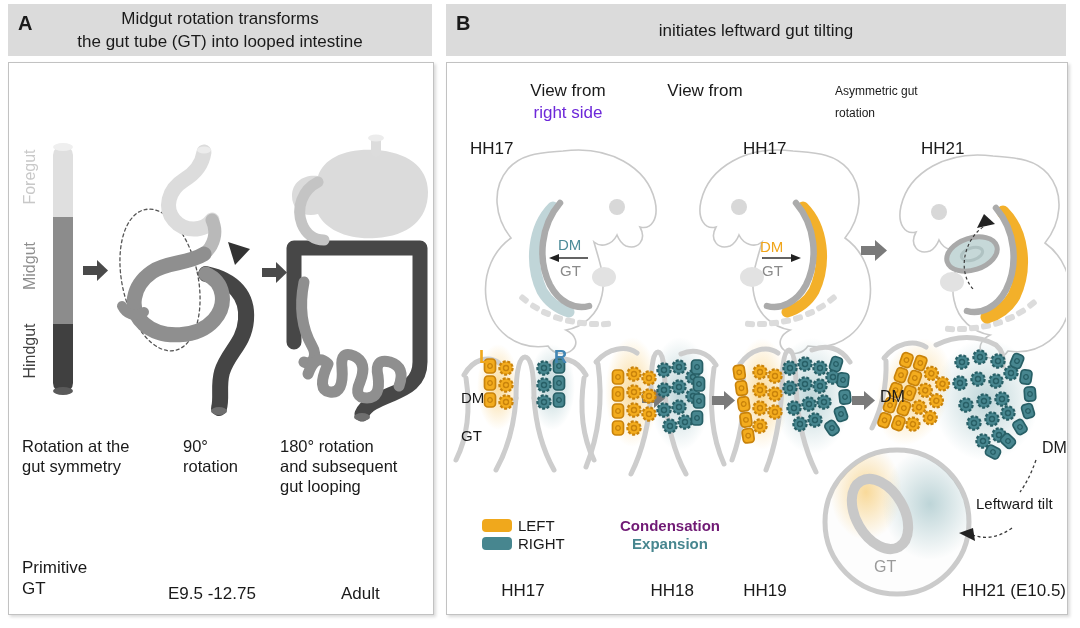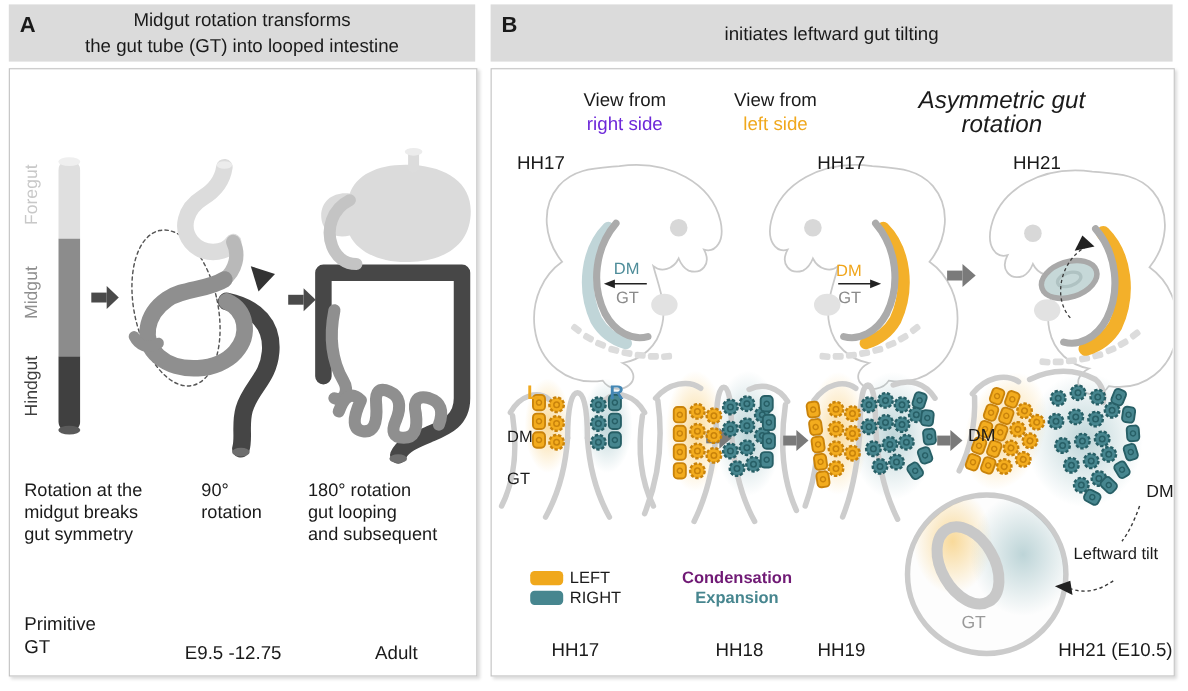--- a/index.html
+++ b/index.html
@@ -9,21 +9,21 @@
        justify-content:center;align-items:center;line-height:23px;font-size:17px;}
   .hdr .plabel{position:absolute;left:10px;top:8px;font-size:20px;font-weight:bold;}
   .box{position:absolute;background:#ffffff;border:1px solid #c2c2c2;
        box-shadow:2px 2px 3px rgba(0,0,0,0.15);}
   .t{position:absolute;white-space:pre;}
   .vlab{position:absolute;width:80px;text-align:center;transform:rotate(-90deg);
         font-size:16px;}
   .cap{position:absolute;font-size:16.5px;line-height:20px;}
   .tl{font-size:17px;}
   .vh{position:absolute;font-size:17px;line-height:22px;text-align:center;width:140px;}
-  .vh3{position:absolute;font-size:22px;line-height:22px;text-align:center;font-style:italic;}
+  .vh3{position:absolute;font-size:12px;line-height:22px;text-align:left;}
   .hh{position:absolute;font-size:17px;}
   .sm{font-size:15px;}
   .legend-swatch{position:absolute;width:30px;height:13px;border-radius:4px;}
   .bold{font-weight:bold;}
   svg{position:absolute;}
 </style>
 </head>
 <body>
 
 <div class="hdr" style="left:8px;top:4px;width:424px;height:52px;">
@@ -83,31 +83,30 @@
     <ellipse cx="368" cy="76" rx="8" ry="3.5" fill="#ececec" stroke="none"></ellipse>
   </g>
 </svg>
 
 <div class="vlab" style="left:-10px;top:168px;color:#c8c8c8;">Foregut</div>
 <div class="vlab" style="left:-10px;top:257px;color:#8e8e8e;">Midgut</div>
 <div class="vlab" style="left:-10px;top:342px;color:#3f3f3f;">Hindgut</div>
 
 <div class="cap" style="left:22px;top:436px;width:140px;">
   <div>Rotation at the</div>
-  <div>midgut breaks</div>
   <div>gut symmetry</div>
 </div>
 <div class="cap" style="left:183px;top:436px;width:90px;">
   <div>90°</div>
   <div>rotation</div>
 </div>
 <div class="cap" style="left:280px;top:436px;width:150px;">
   <div>180° rotation</div>
+  <div>and subsequent</div>
   <div>gut looping</div>
-  <div>and subsequent</div>
 </div>
 <div class="cap tl" style="left:22px;top:557px;line-height:21px;">
   <div>Primitive</div>
   <div>GT</div>
 </div>
 <div class="t tl" style="left:168px;top:584px;">E9.5 -12.75</div>
 <div class="t tl" style="left:341px;top:584px;">Adult</div>
 
 <div class="hdr" style="left:446px;top:4px;width:620px;height:52px;">
   <span class="plabel">B</span>
@@ -383,21 +382,20 @@
   </g>
   <polygon points="527,466 529,479 513,471" fill="#222222"></polygon>
 </svg>
 
 <div class="vh" style="left:498px;top:80px;">
   <div>View from</div>
   <div style="color:#6d28d9;">right side</div>
 </div>
 <div class="vh" style="left:635px;top:80px;">
   <div>View from</div>
-  <div style="color:#f0a81d;">left side</div>
 </div>
 <div class="vh3" style="left:835px;top:80px;">
   <div>Asymmetric gut</div>
   <div>rotation</div>
 </div>
 
 <div class="hh" style="left:470px;top:139px;">HH17</div>
 <div class="hh" style="left:743px;top:139px;">HH17</div>
 <div class="hh" style="left:921px;top:139px;text-align:center;">HH21</div>
 

